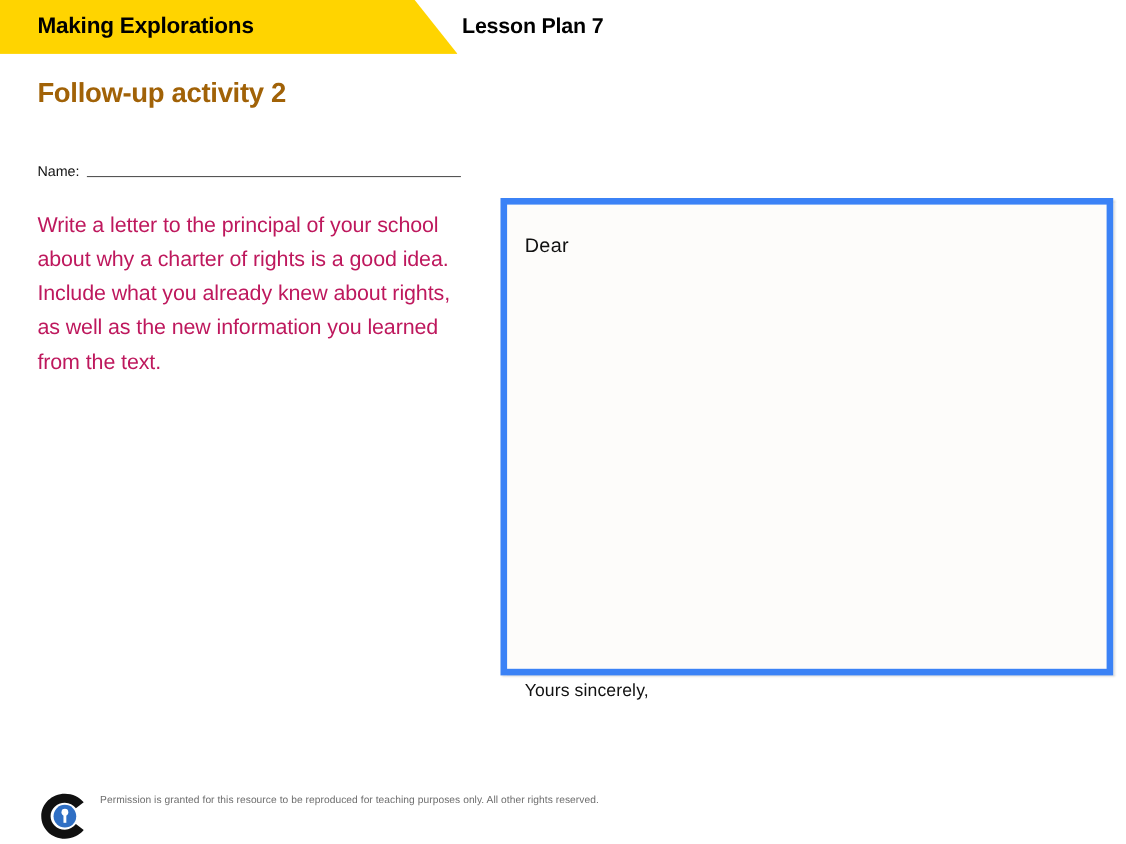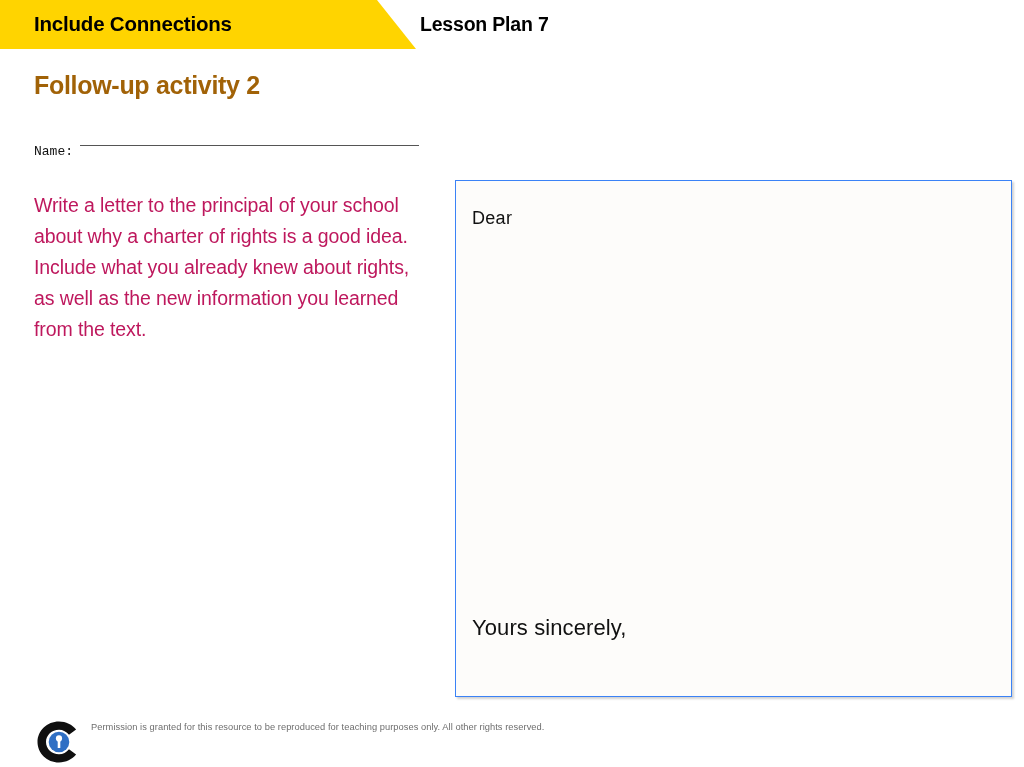--- a/index.html
+++ b/index.html
@@ -68,21 +68,21 @@
   }
 
   
   .name-row {
     position: absolute;
     left: 34px;
     top: 145px;
     width: 385px;
     height: 18px;
     display: flex;
-    font-family: Liberation Mono, monospace;
+    align-items: flex-end;
   }
   .name-label {
     font-size: 13px;
     color: #111111;
     line-height: 14px;
     white-space: nowrap;
   }
   .name-rule {
     flex: 1;
     height: 0;
@@ -102,39 +102,39 @@
     color: #be185d;
     letter-spacing: -0.1px;
   }
 
   
   .letter-box {
     position: absolute;
     left: 455px;
     top: 180px;
     width: 557px;
-    height: 517px;
+    height: 434px;
     background: #FDFCFA;
-    border: 1px solid #3b82f6;
+    border: 6px solid #3b82f6;
     box-sizing: border-box;
     box-shadow: 1.5px 1.5px 2px rgba(0,0,0,0.18);
   }
   .letter-salutation {
     position: absolute;
     left: 16px;
     top: 27px;
     font-size: 18px;
     color: #111111;
     letter-spacing: 0.3px;
   }
   .letter-signoff {
     position: absolute;
     left: 16px;
     top: 434px;
-    font-size: 22px;
+    font-size: 16px;
     color: #111111;
     letter-spacing: 0.1px;
   }
 
   
   .footer {
     position: absolute;
     left: 34px;
     top: 716px;
     width: 960px;
@@ -168,21 +168,21 @@
     color: #6e6e6e;
     letter-spacing: 0.05px;
     white-space: nowrap;
   }
 </style>
 </head>
 <body>
 
 <div class="header">
   <div class="header-banner"></div>
-  <div class="header-banner-title">Include Connections</div>
+  <div class="header-banner-title">Making Explorations</div>
   <div class="header-lesson">Lesson Plan 7</div>
 </div>
 
 <div class="page-title">Follow-up activity 2</div>
 
 <div class="name-row">
   <span class="name-label">Name:</span>
   <span class="name-rule"></span>
 </div>
 

